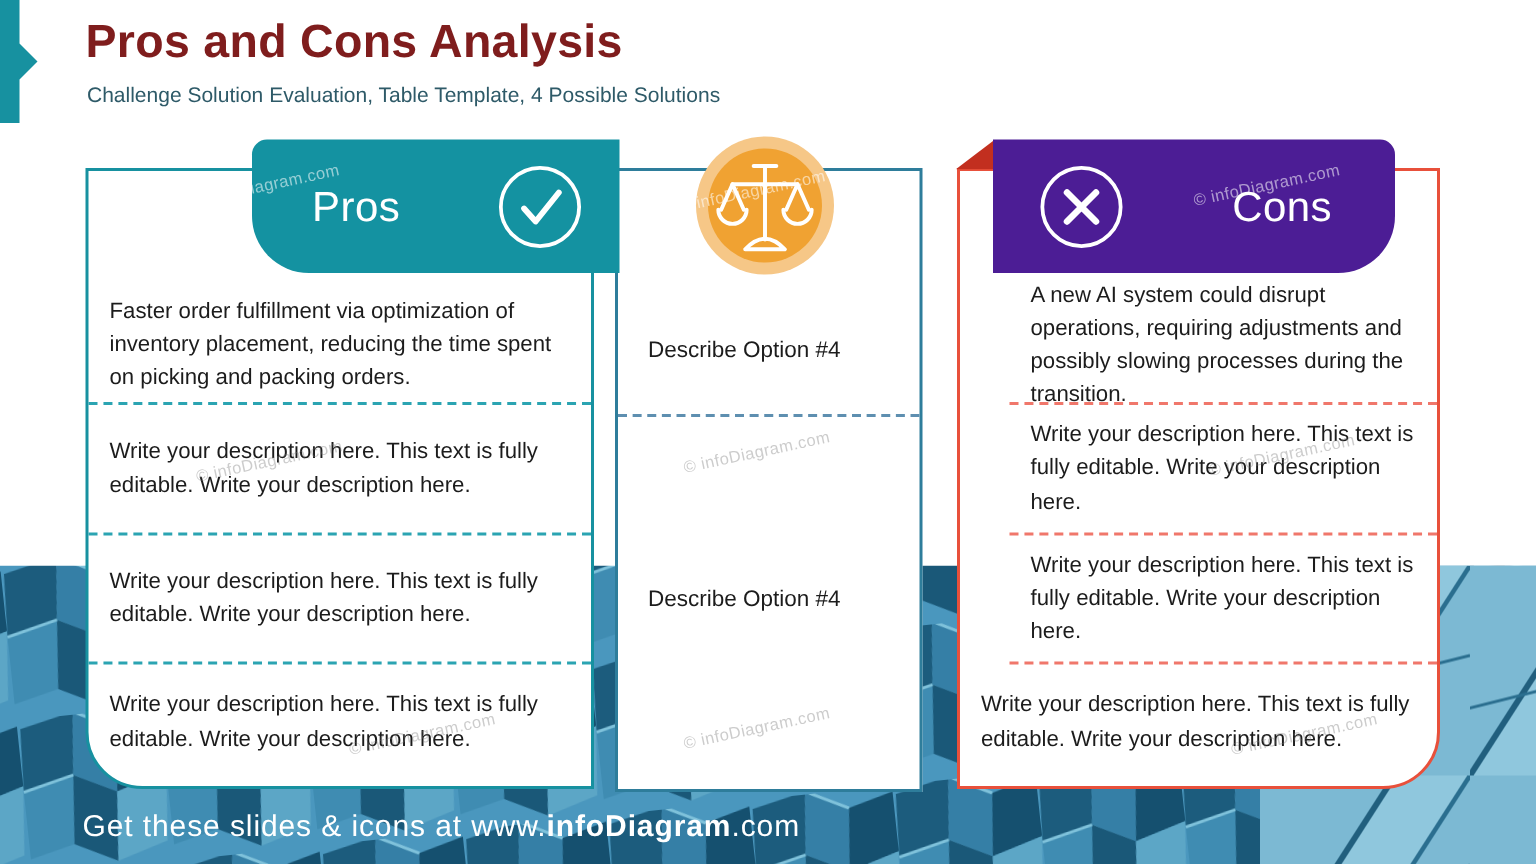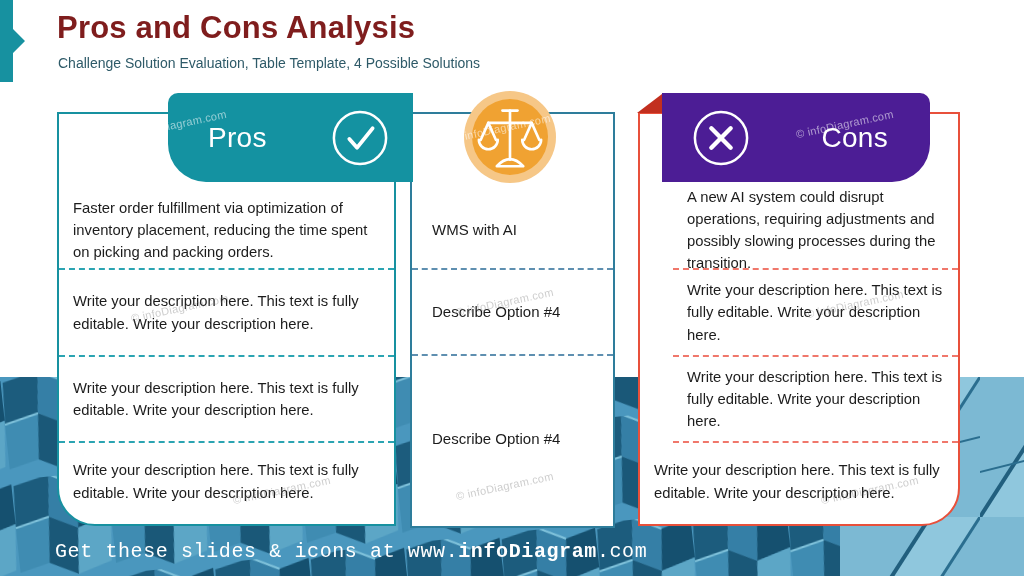--- a/index.html
+++ b/index.html
@@ -54,21 +54,21 @@
              display:flex;align-items:center;justify-content:center;}
 
   
   .wm{position:absolute;font-size:11px;letter-spacing:0.3px;z-index:6;
       transform:rotate(-12deg);white-space:nowrap;pointer-events:none;}
   .wm-light{color:rgba(255,255,255,0.55);}
   .wm-gray{color:rgba(120,120,120,0.38);}
 
   
   .footer{position:absolute;left:55px;top:540px;z-index:3;color:#ffffff;font-size:20px;
-          letter-spacing:0.6px;font-family:Liberation Mono, monospace;}
+          letter-spacing:0.6px;}
   .footer b{font-weight:700;}
 </style>
 </head>
 <body>
 
 <div class="slide">
 
   <svg class="photo" width="1024" height="199" viewBox="0 0 1024 199" preserveAspectRatio="none">
     <defs>
       <pattern id="cells" width="96" height="104" patternUnits="userSpaceOnUse" patternTransform="rotate(-6)">
@@ -113,23 +113,20 @@
         <p>Write your description here. This text is fully editable. Write your description here.</p>
       </div>
       <div class="row r4">
         <p>Write your description here. This text is fully editable. Write your description here.</p>
       </div>
     </div>
   </div>
 
   <div class="card options-card">
     <div class="rows">
-      <div class="row r1 sep-blue">
-        <p>WMS with AI</p>
-      </div>
       <div class="row r3 sep-blue">
         <p>Describe Option #4</p>
       </div>
       <div class="row r4">
         <p>Describe Option #4</p>
       </div>
     </div>
   </div>
 
   <div class="card cons-card">

